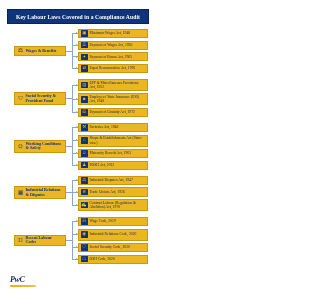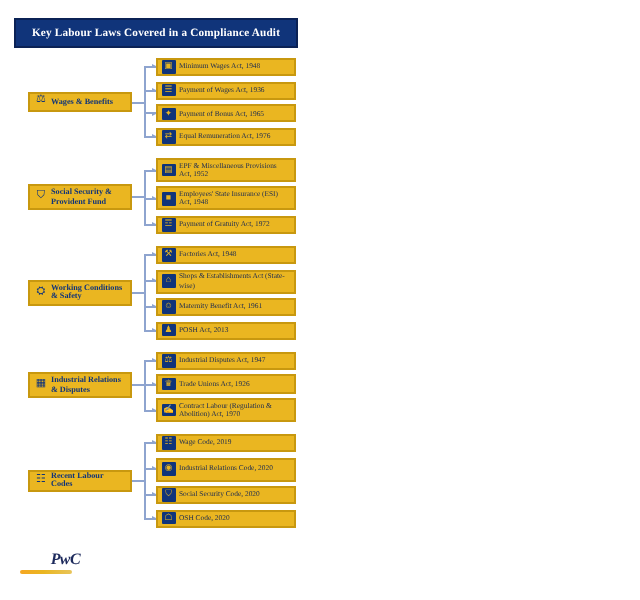--- a/index.html
+++ b/index.html
@@ -110,21 +110,21 @@
     width: 0; height: 0;
     border-top: 1.3px solid transparent;
     border-bottom: 1.3px solid transparent;
     border-left: 2.2px solid #8ea4cf;
   }
 
   
   .logo {
     position: absolute;
     left: 10px; bottom: 8px;
-    width: 30px; height: 16px; text-align: right;
+    width: 30px; height: 16px;
   }
   .logo-mark {
     color: #1d2a5c;
     font-size: 8px;
     font-weight: bold;
     font-style: italic;
     letter-spacing: -0.3px;
     line-height: 1;
   }
   .logo-swoosh {

